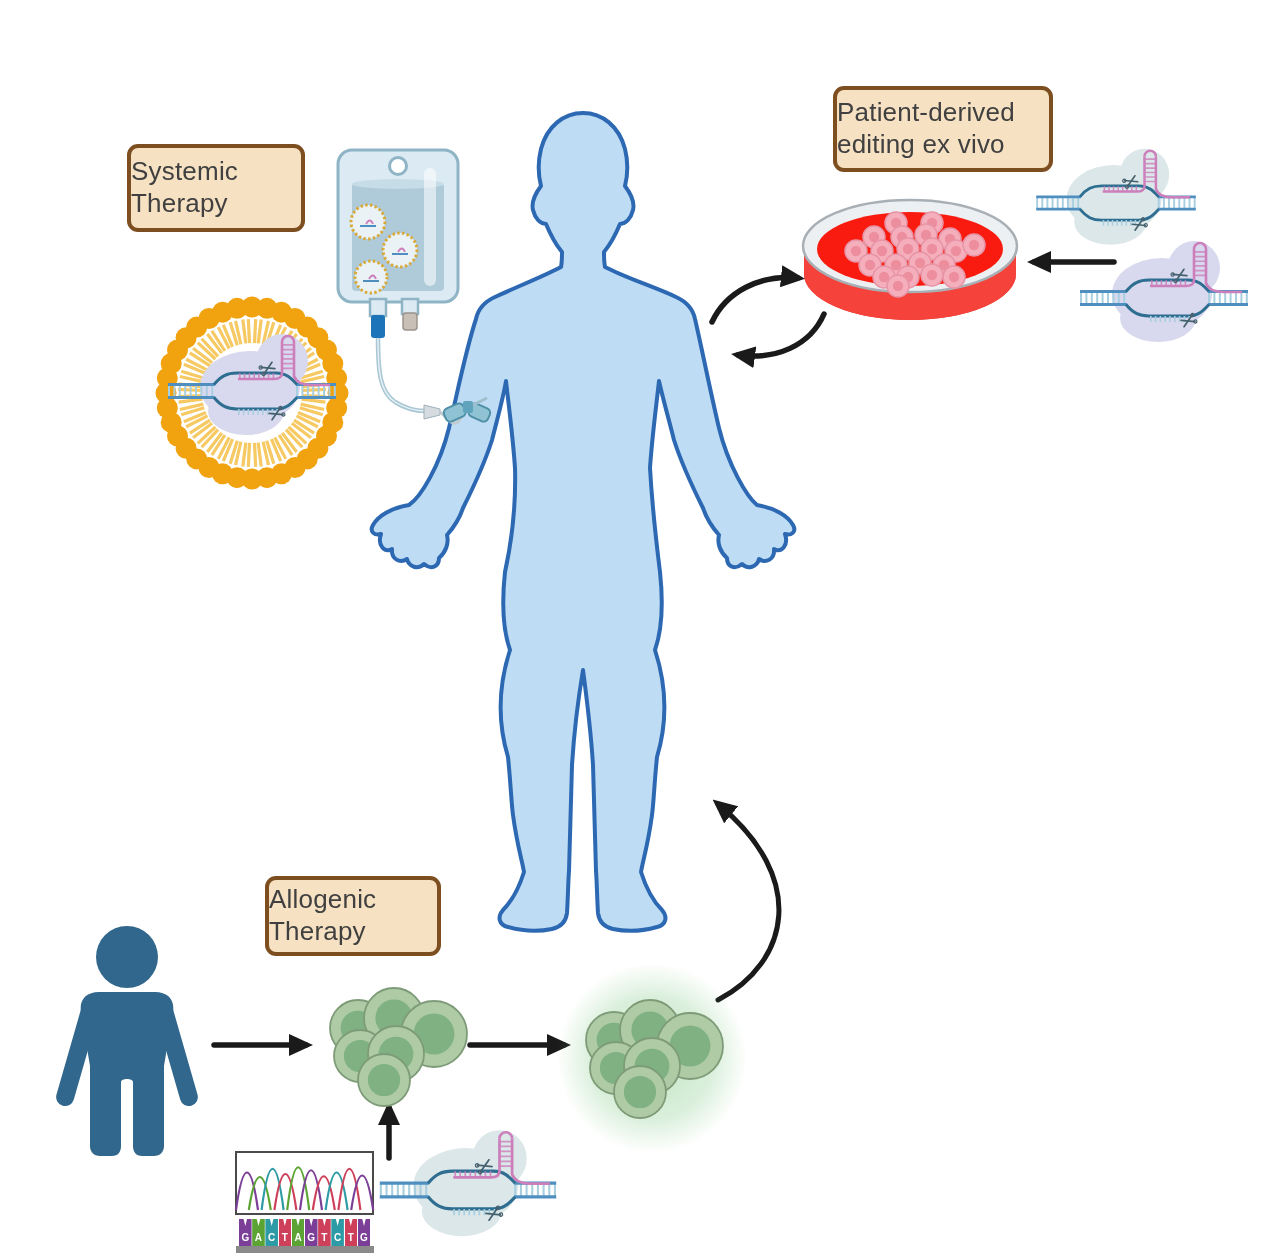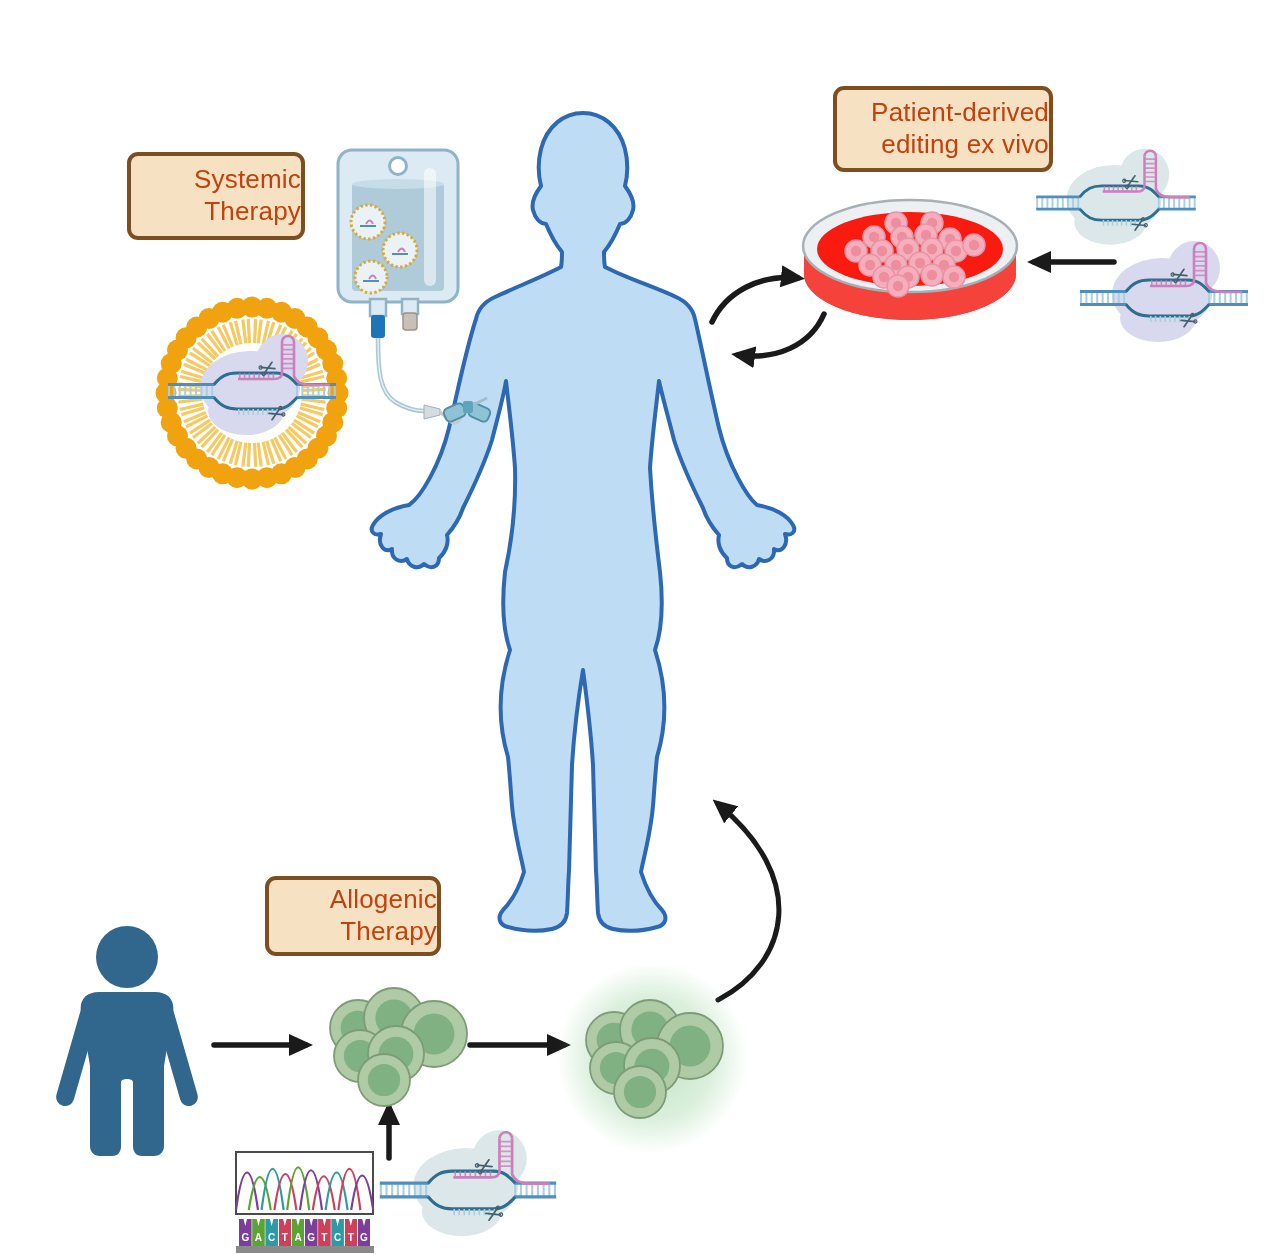--- a/index.html
+++ b/index.html
@@ -1,21 +1,21 @@
 <!DOCTYPE html>
 <html style="--label-bg: #F6E1C2; --label-border: #7D4E1F; --body-fill: #BEDDF5; --body-stroke: #2D68B2; --lipid-orange: #F0A30F; --lipid-tail: #F6C963; --dish-media: #F91B0F; --dish-wall: #F5423B; --dish-wall-dark: #DE382F; --glass: #EDF0F2; --glass-stroke: #A8AFB5; --cell-pink: #F5AFBC; --cell-pink-core: #ED8E9E; --donor-blue: #31678C; --green-cell: #AECBA6; --green-cell-core: #7FB183; --green-cell-stroke: #7E9B78; --green-glow: #7EC882; --arrow: #1A1A1A; --cas9-blue-gray: #DCE7E9; --cas9-lavender: #D8D8EE; --dna-strand: #4E8FC0; --dna-strand-dark: #2E6E91; --dna-rung: #A8CFE0; --grna-pink: #CC7FBB; --bag-fill: #DCEBF3; --bag-liquid: #AFCBDA; --bag-outline: #8FB4C6; --cap-blue: #1E74B8; --cap-gray: #C8C0B6; --tube: #A9C7D4; --butterfly: #8FC3D4; --butterfly-stroke: #4E8FA6; --tile-bar: #8A8A8A; --chrom-border: #4A4A4A;"><head>
 <meta charset="utf-8">
 <style>
   html,body{margin:0;padding:0;background:#fff;}
   .canvas{position:relative;width:1269px;height:1254px;background:#fff;overflow:hidden;
           font-family:"Liberation Sans",sans-serif;}
   svg.art{position:absolute;left:0;top:0;}
-  .label-box{position:absolute;display:flex;flex-direction:column;align-items:flex-end;justify-content:center;
+  .label-box{position:absolute;display:flex;flex-direction:column;align-items:flex-start;justify-content:center;
     background:var(--label-bg,#f6e1c2);border:4px solid var(--label-border,#7d4e1f);border-radius:11px;
-    font-size:26px;font-weight:500;color:#c2410c;line-height:1.22;text-align:center;letter-spacing:.2px;}
+    font-size:26px;font-weight:500;color:#404040;line-height:1.22;text-align:center;letter-spacing:.2px;}
   .tiles{position:absolute;left:239px;top:1219px;display:flex;}
   .tile{width:12.6px;height:27px;margin-right:.6px;display:flex;align-items:flex-end;justify-content:center;
     clip-path:polygon(0 0,36% 0,50% 26%,64% 0,100% 0,100% 100%,0 100%);}
   .tile span{color:#fff;font-size:10px;font-weight:700;line-height:1;padding-bottom:3px;}
   .tile-bar{position:absolute;left:236px;top:1246px;width:138px;height:7px;background:var(--tile-bar,#8a8a8a);}
 </style>
 </head>
 <body>
 
 <div class="canvas">
@@ -371,21 +371,21 @@
           <path d="M 312.8 1210 C 319.8 1165 327.8 1165 334.8 1210" fill="none" stroke="#CE4059" stroke-width="2.2"></path>
           <path d="M 325.6 1210 C 332.6 1160 340.6 1160 347.6 1210" fill="none" stroke="#2D9BA5" stroke-width="2.2"></path>
           <path d="M 338.4 1210 C 345.4 1155 353.4 1155 360.4 1210" fill="none" stroke="#CE4059" stroke-width="2.2"></path>
           <path d="M 351.2 1210 C 358.2 1164 366.2 1164 373.2 1210" fill="none" stroke="#7B3F98" stroke-width="2.2"></path>
         </g>
   </g>
 
   <use href="#cas9" transform="translate(468,1190) scale(1.05)" style="color:var(--cas9-blue-gray,#DCE7E9)"></use>
 </svg>
 
-<div class="label-box" style="left:127px;top:152px;width:170px;height:80px">
+<div class="label-box" style="left:127px;top:144px;width:170px;height:80px">
   <div>Systemic</div>
   <div>Therapy</div>
 </div>
 <div class="label-box" style="left:833px;top:86px;width:212px;height:78px">
   <div>Patient-derived</div>
   <div>editing ex vivo</div>
 </div>
 <div class="label-box" style="left:265px;top:876px;width:168px;height:72px">
   <div>Allogenic</div>
   <div>Therapy</div>

